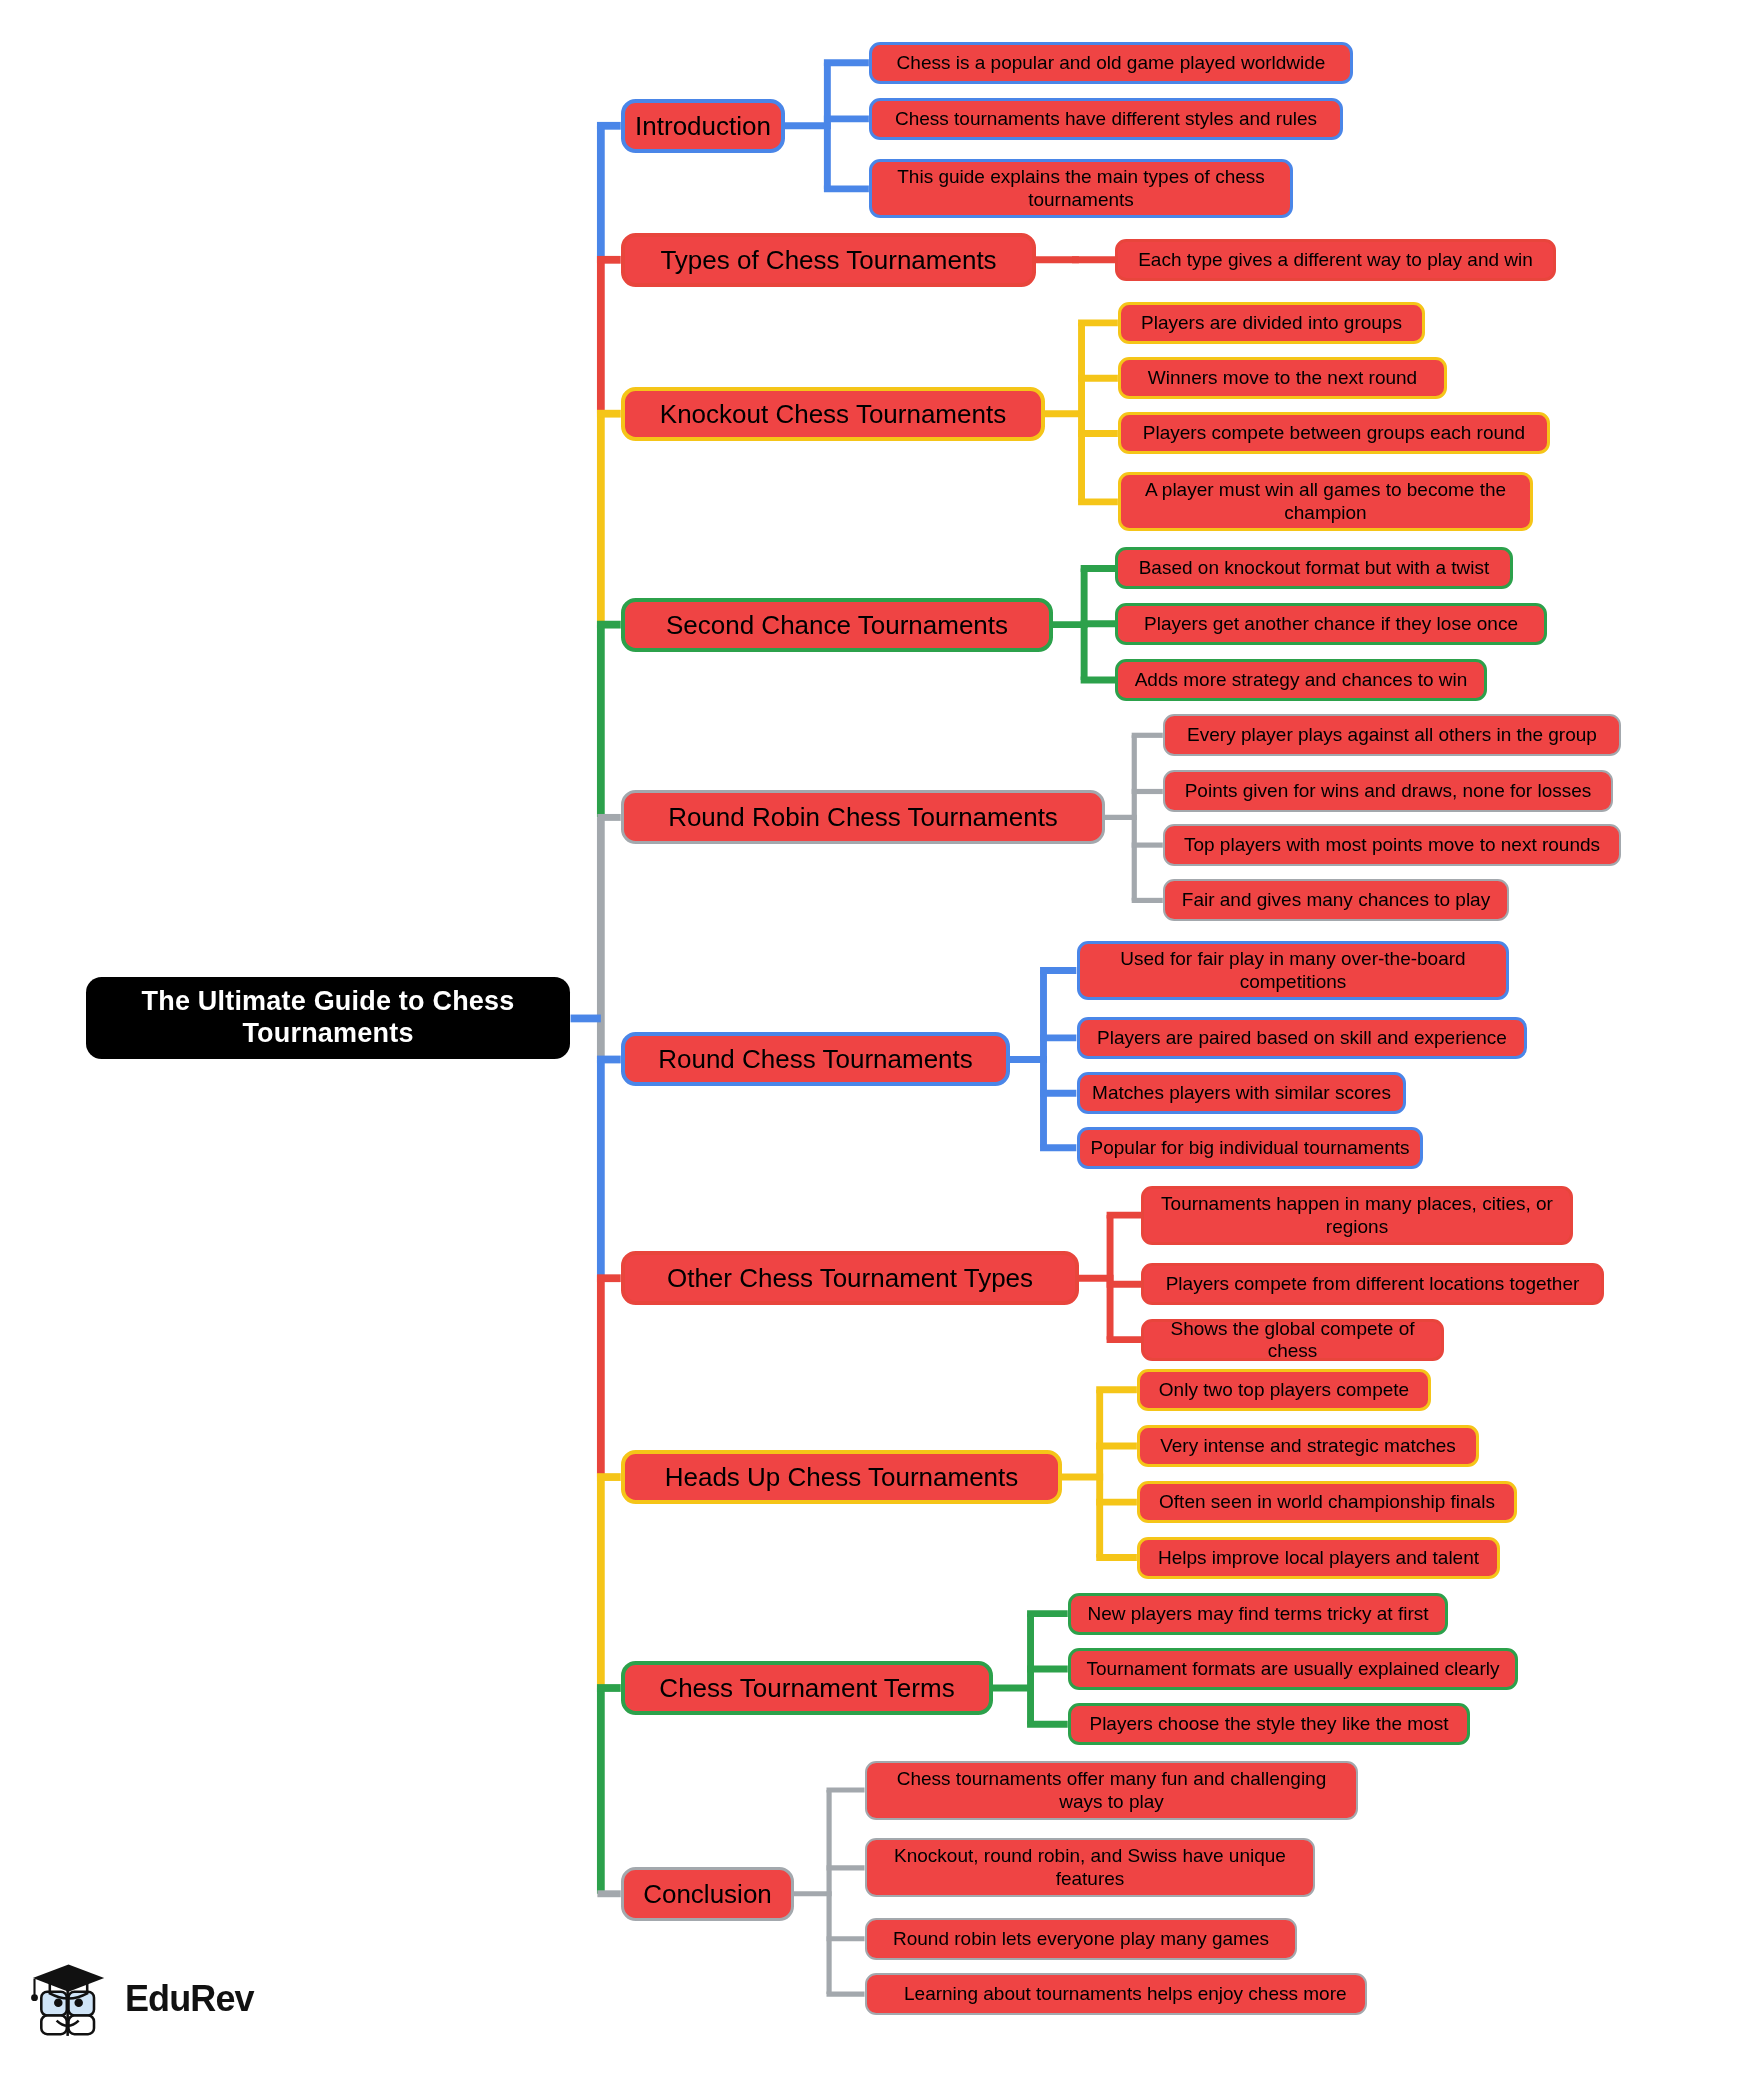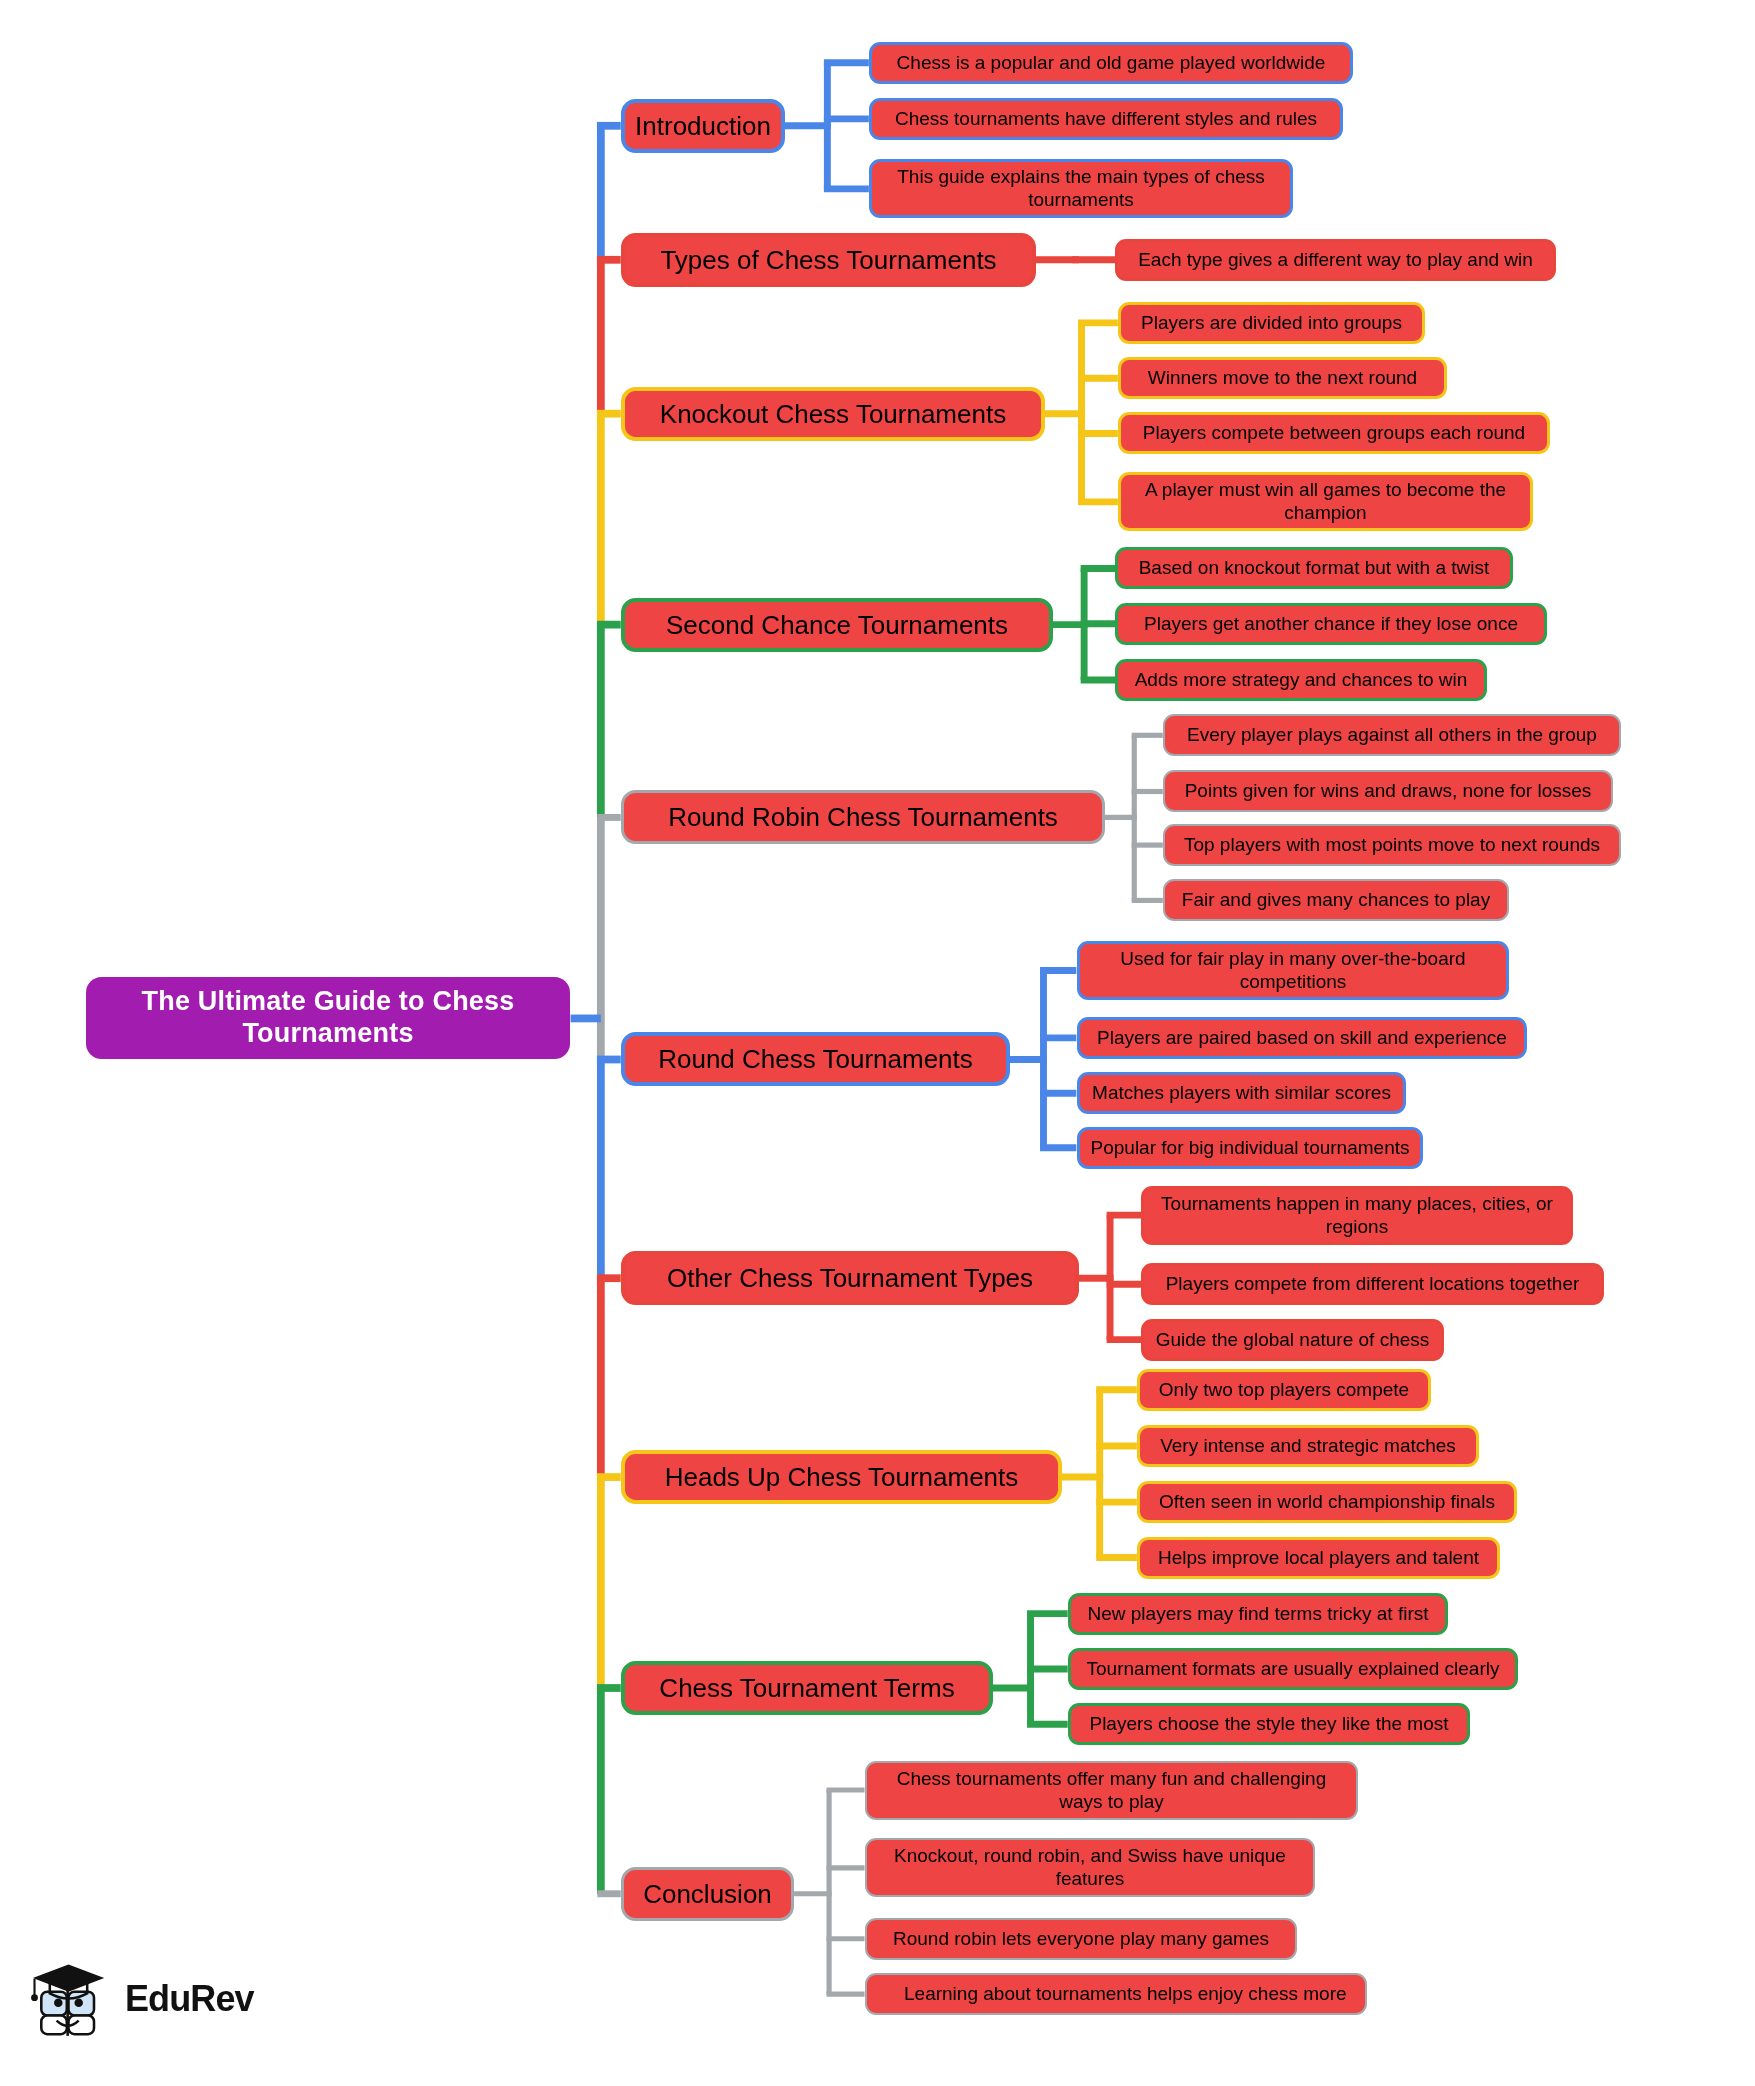--- a/index.html
+++ b/index.html
@@ -3,21 +3,21 @@
 <meta charset="utf-8">
 <style>
   html,body{margin:0;padding:0;background:#ffffff;}
   body{width:1755px;height:2087px;position:relative;overflow:hidden;
        font-family:"Liberation Sans","DejaVu Sans",sans-serif;}
   #canvas{position:absolute;left:0;top:0;width:1755px;height:2087px;}
   svg.links{position:absolute;left:0;top:0;width:1755px;height:2087px;pointer-events:none;}
   .node{position:absolute;box-sizing:border-box;display:flex;align-items:center;
         justify-content:center;text-align:center;background:#ef4444;color:#000000;
         line-height:1.18;}
-  .root{background:#a21caf;color:#ffffff;font-weight:bold;font-size:27px;
+  .root{background:#000000;color:#ffffff;font-weight:bold;font-size:27px;
         border-radius:15.6px;padding:8.6px 14px;letter-spacing:0.2px;}
   .branch{font-size:26px;border-width:4.3px;border-style:solid;border-radius:14.7px;padding:4.3px 12px;}
   .leaf{font-size:19px;border-width:3.5px;border-style:solid;border-radius:11.2px;padding:3.5px 10.4px;}
   .branch.gray,.leaf.gray{border-width:3.5px;}
   .leaf.gray{border-width:2.6px;}
   .logo{position:absolute;display:flex;align-items:center;}
   .logo-text{font-size:36px;font-weight:bold;color:#111;letter-spacing:-0.9px;
              font-family:"Liberation Sans","DejaVu Sans",sans-serif;}
 </style>
 </head>
@@ -182,21 +182,21 @@
       <div class="node branch" style="border-color: rgb(232, 69, 60); left: 621px; width: 458px; height: 54px; top: 1251px;">
         <span>Other Chess Tournament Types</span>
       </div>
       <div class="node leaf" style="border-color: rgb(232, 69, 60); left: 1141px; width: 432px; height: 59px; top: 1186px;">
         <span>Tournaments happen in many places, cities, or regions</span>
       </div>
       <div class="node leaf" style="border-color: rgb(232, 69, 60); left: 1141px; width: 463px; height: 42px; top: 1263px;">
         <span>Players compete from different locations together</span>
       </div>
       <div class="node leaf" style="border-color: rgb(232, 69, 60); left: 1141px; width: 303px; height: 42px; top: 1319px;">
-        <span>Guide the global nature of chess</span>
+        <span>Shows the global compete of chess</span>
       </div>
       <div class="node branch" style="border-color: rgb(245, 197, 24); left: 621px; width: 441px; height: 54px; top: 1450px;">
         <span>Heads Up Chess Tournaments</span>
       </div>
       <div class="node leaf" style="border-color: rgb(245, 197, 24); left: 1137px; width: 294px; height: 42px; top: 1369px;">
         <span>Only two top players compete</span>
       </div>
       <div class="node leaf" style="border-color: rgb(245, 197, 24); left: 1137px; width: 342px; height: 42px; top: 1425px;">
         <span>Very intense and strategic matches</span>
       </div>

